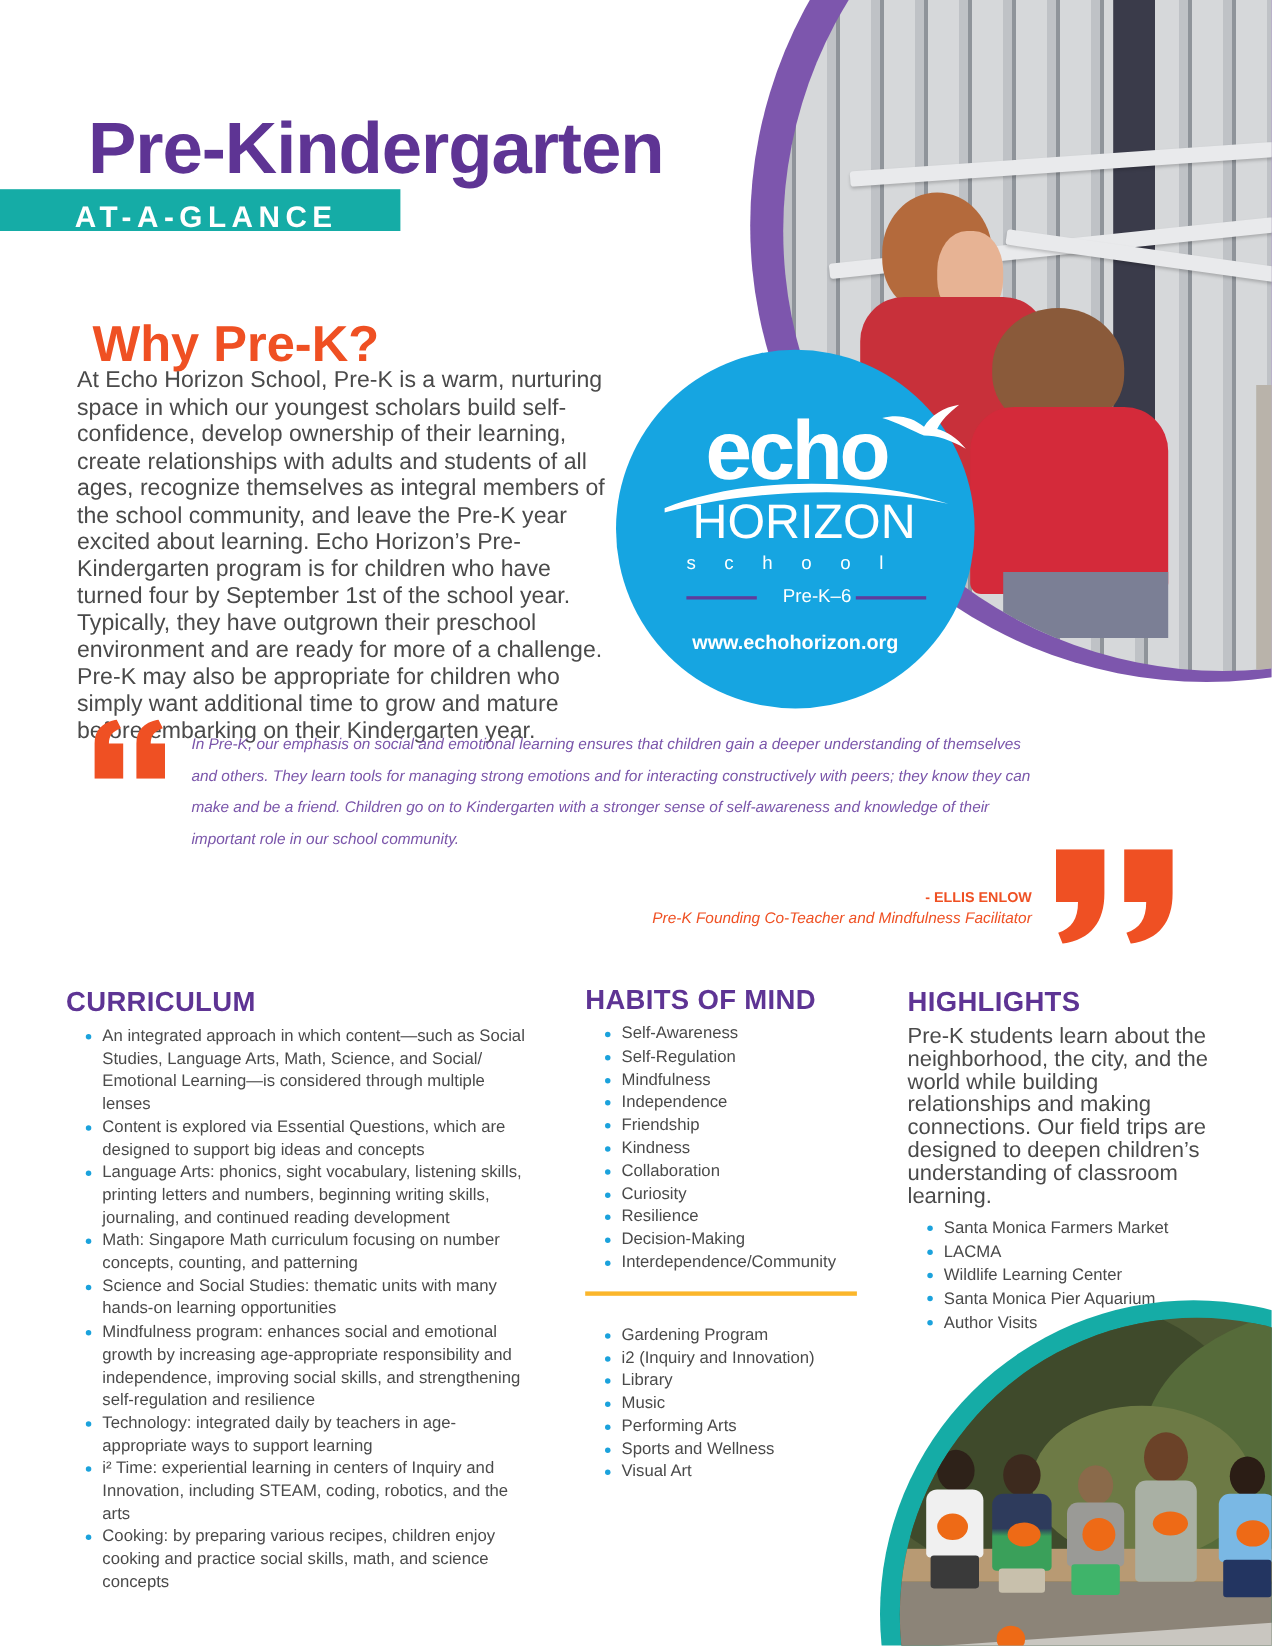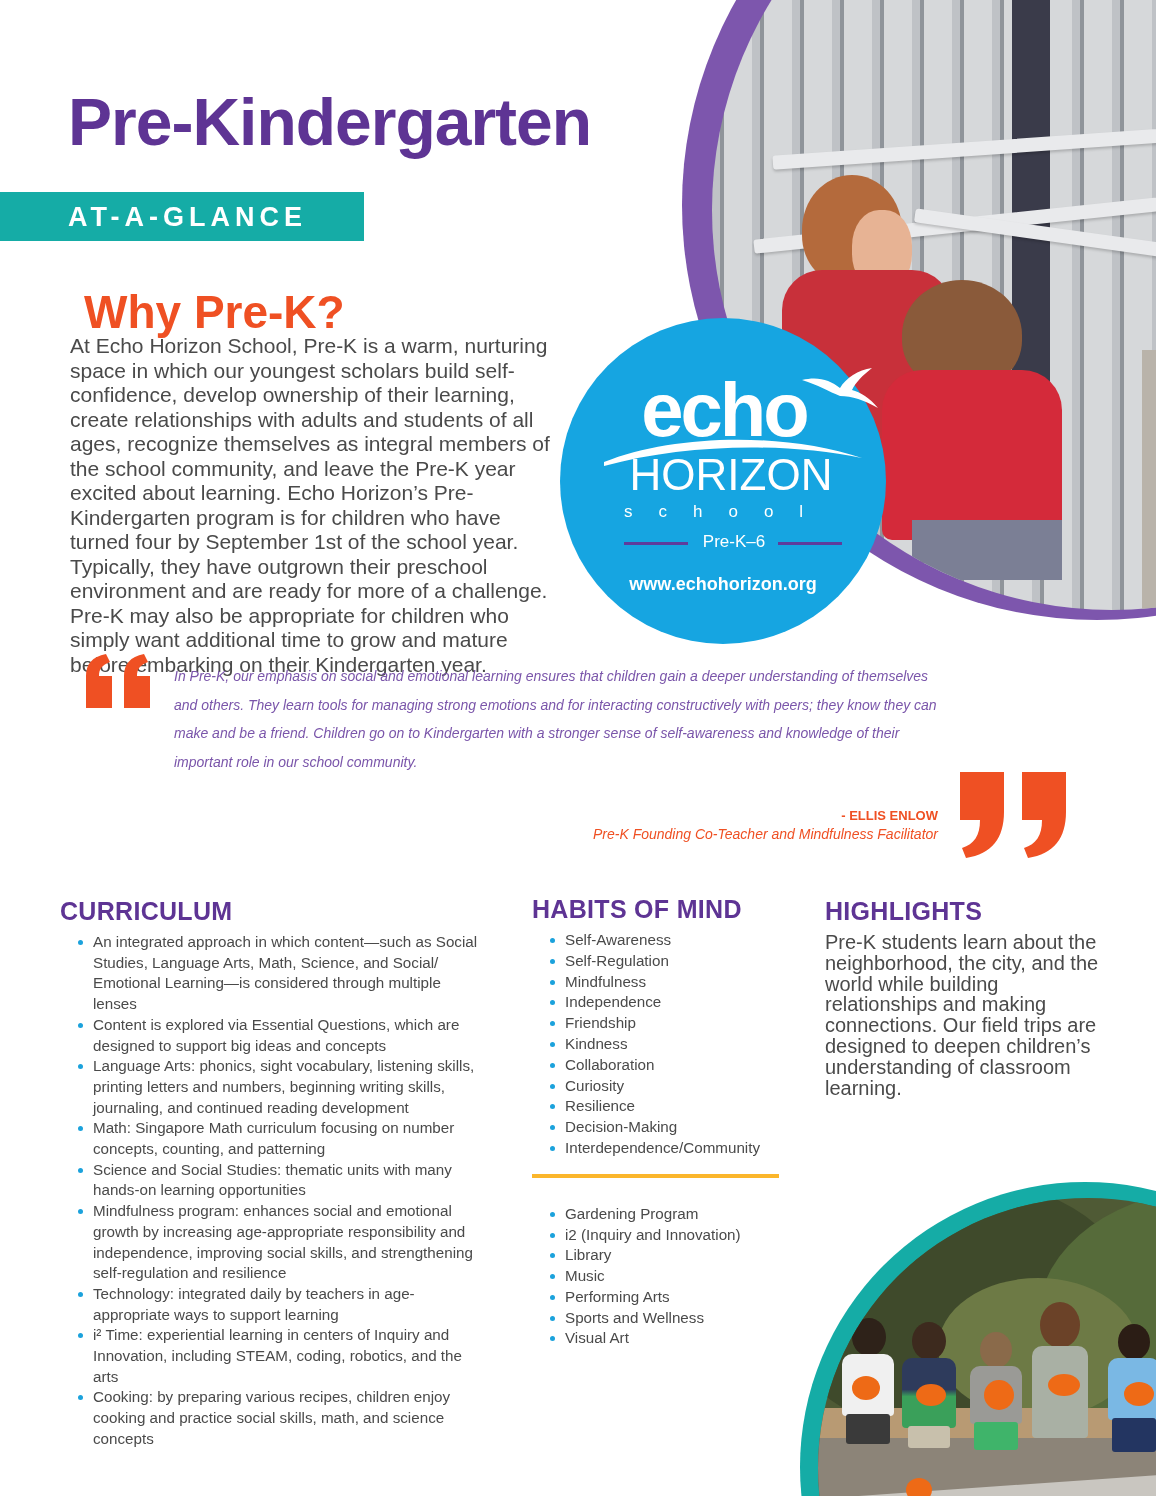--- a/index.html
+++ b/index.html
@@ -4,26 +4,26 @@
 <style>
   html, body { margin: 0; padding: 0; }
   body {
     width: 1156px; height: 1496px; position: relative; overflow: hidden;
     background: #ffffff; font-family: "Liberation Sans", sans-serif; color: #4a4a4a;
   }
   .abs { position: absolute; }
 
   
   .page-title {
-    left: 68px; top: 82px; margin: 0;
+    left: 68px; top: 82px; margin: 12px;
     font-size: 66px; font-weight: bold; color: #5e3494; letter-spacing: -1px;
     line-height: 80px; white-space: nowrap;
   }
   .glance-banner {
-    left: 0; top: 192px; width: 364px; height: 49px; background: #15aca6;
+    left: 0; top: 172px; width: 364px; height: 38px; background: #15aca6;
   }
   .glance-banner span {
     position: absolute; left: 68px; top: 10px;
     font-size: 27px; font-weight: bold; color: #ffffff; letter-spacing: 5px;
   }
   .why-title {
     left: 68px; top: 266px; margin: 16px;
     font-size: 46px; font-weight: bold; color: #ef5023; line-height: 60px; white-space: nowrap;
   }
   .intro {
@@ -66,21 +66,21 @@
     position: absolute; left: 58px; top: 132px; width: 226px; text-align: center;
     font-size: 44px; color: #ffffff; letter-spacing: 0px; line-height: 50px; font-weight: normal;
   }
   .logo-school {
     position: absolute; left: 64px; top: 184px; width: 220px;
     font-size: 17px; color: #ffffff; letter-spacing: 26px; line-height: 20px;
   }
   .logo-grade-row { position: absolute; left: 64px; top: 212px; width: 218px; height: 24px; }
   .logo-grade-line { position: absolute; top: 12px; width: 64px; height: 3px; background: #5f3c9c; }
   .logo-grade {
-    position: absolute; left: 70px; width: 80px; top: 0; text-align: center;
+    position: absolute; left: 70px; width: 80px; top: 0; text-align: right;
     font-size: 17px; color: #ffffff; line-height: 24px;
   }
   .logo-url {
     position: absolute; left: 20px; top: 256px; width: 286px; text-align: center;
     font-size: 18px; font-weight: bold; color: #ffffff;
   }
 
   
   .quote-open {
     left: 84px; top: 654px; width: 72px; height: 54px;
@@ -238,20 +238,27 @@
     <li>Music</li>
     <li>Performing Arts</li>
     <li>Sports and Wellness</li>
     <li>Visual Art</li>
   </ul>
 </div>
 
 <div class="abs highlights">
   <h3 class="section-heading">HIGHLIGHTS</h3>
   <p>Pre-K students learn about the neighborhood, the city, and the world while building relationships and making connections. Our field trips are designed to deepen children’s understanding of classroom learning.</p>
+  <ul class="bullets">
+    <li>Santa Monica Farmers Market</li>
+    <li>LACMA</li>
+    <li>Wildlife Learning Center</li>
+    <li>Santa Monica Pier Aquarium</li>
+    <li>Author Visits</li>
+  </ul>
 </div>
 
 <div class="abs bottom-ring"></div>
 <div class="abs bottom-photo">
   <div class="foliage" style="left:-40px;top:-20px;width:360px;height:260px;background:#3f4a2b;"></div>
   <div class="foliage" style="left:220px;top:-10px;width:360px;height:260px;background:#566b3a;"></div>
   <div class="foliage" style="left:120px;top:80px;width:200px;height:140px;background:#6d7a45;"></div>
   <div class="ledge" style="left:0;top:210px;width:540px;height:30px;background:#b89a73;"></div>
   <div style="position:absolute;left:0;top:240px;width:540px;height:60px;background:#8c8478;"></div>
   <div class="ledge" style="left:0;top:282px;width:540px;height:30px;transform:rotate(-4deg);"></div>

